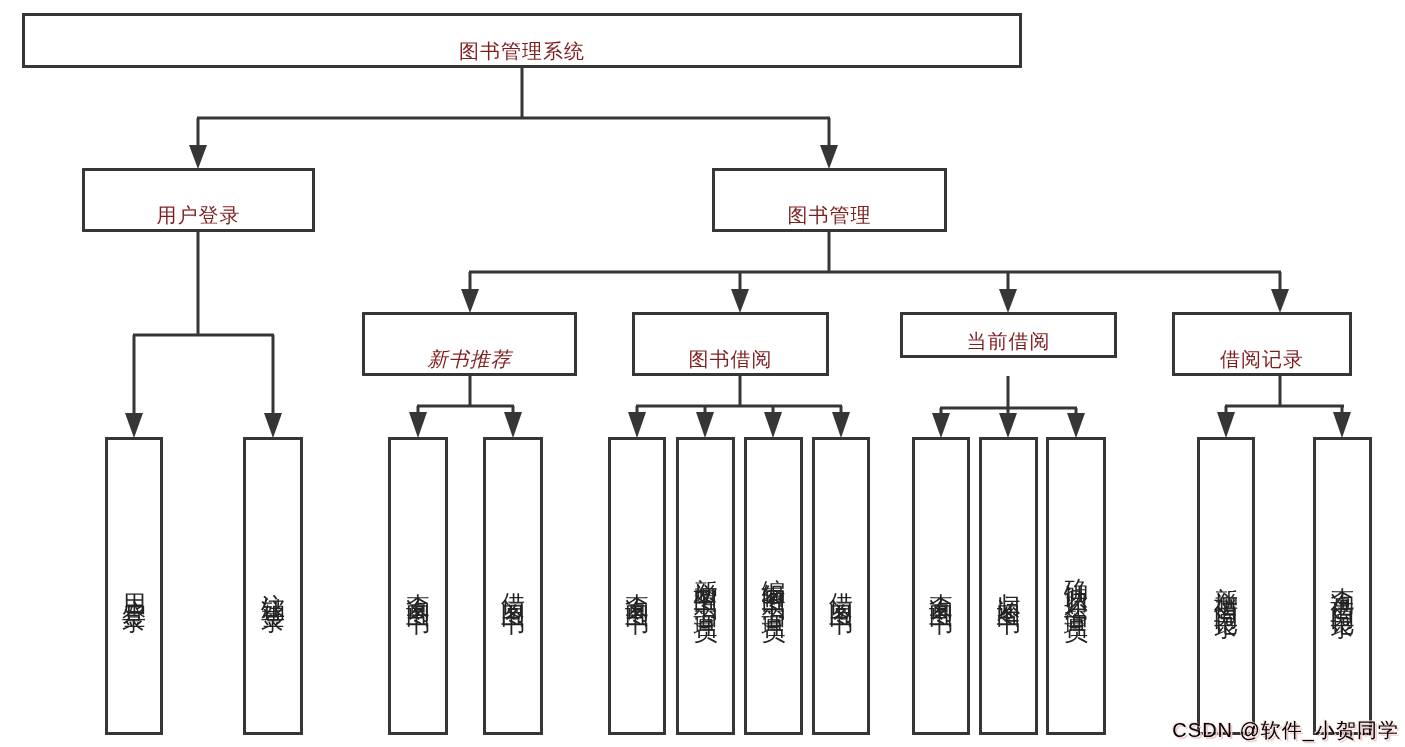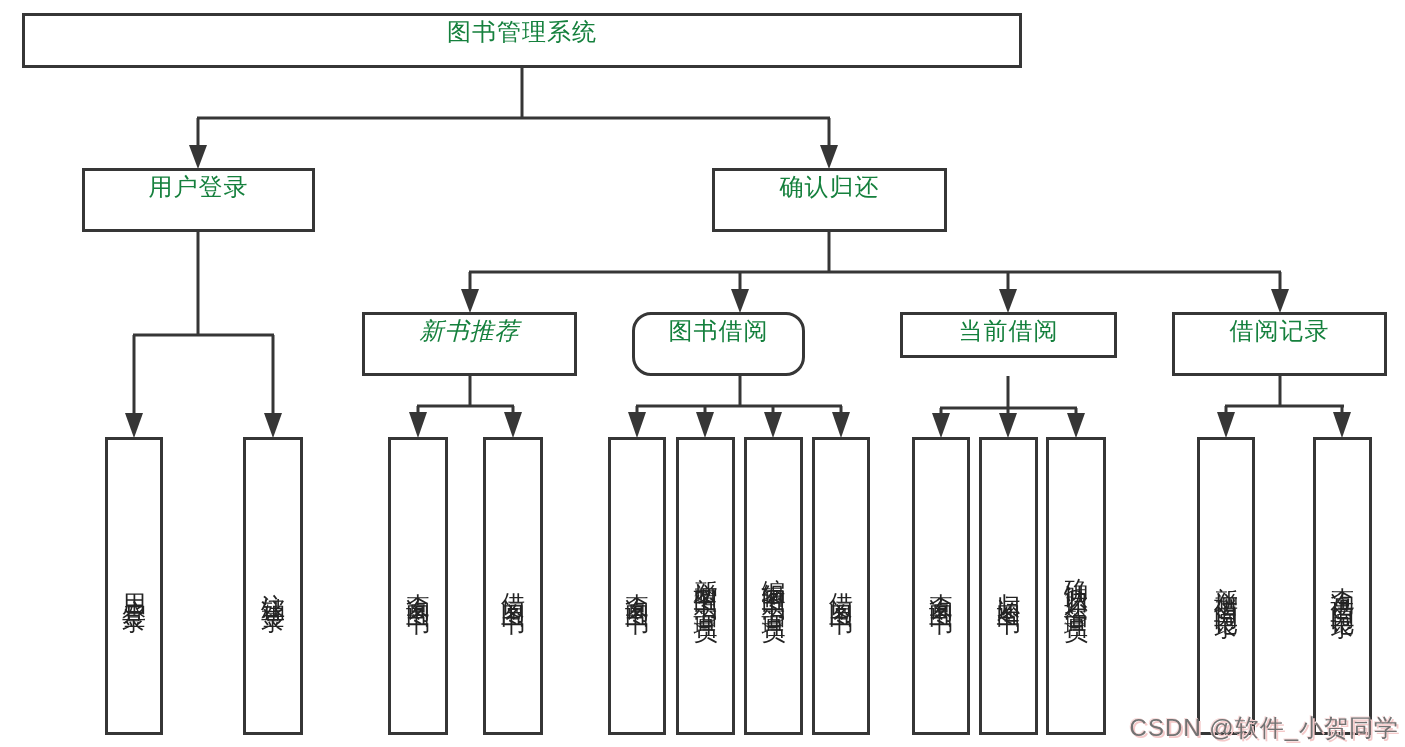--- a/index.html
+++ b/index.html
@@ -17,25 +17,25 @@
     width: 1405px; height: 747px;
   }
   .connector-layer line { stroke: #363636; stroke-width: 3; }
   .connector-layer polygon { fill: #363636; }
   .hbox {
     position: absolute;
     box-sizing: border-box;
     border: 3px solid #363636;
     background: #ffffff;
     display: flex;
-    align-items: flex-start;
+    align-items: flex-end;
     justify-content: center;
-    font-size: 24px;
+    font-size: 20px;
     letter-spacing: 1px;
-    color: #15803d;
+    color: #7f1d1d;
     white-space: nowrap;
   }
   .vbox {
     position: absolute;
     box-sizing: border-box;
     border: 3px solid #363636;
     background: #ffffff;
     display: flex;
     align-items: center;
     justify-content: center;
@@ -44,22 +44,22 @@
     font-size: 24px;
     letter-spacing: 6px;
     color: #232323;
     top: 437px;
     height: 298px;
   }
   .watermark {
     position: absolute;
     right: 6px;
     bottom: 3px;
-    font-size: 24px;
-    color: #737373;
+    font-size: 20px;
+    color: #000000;
     letter-spacing: 1px;
     text-shadow: 2px 2px 0 #f4c9c9, -1px -1px 0 #f8dcdc;
     white-space: nowrap;
   }
 </style>
 </head>
 <body>
 
 <div class="canvas">
 
@@ -140,33 +140,33 @@
   </svg>
 
   <div class="hbox" style="left:22px; top:13px; width:1000px; height:55px;">
     <span>图书管理系统</span>
   </div>
 
   <div class="hbox" style="left:82px; top:168px; width:233px; height:64px;">
     <span>用户登录</span>
   </div>
   <div class="hbox" style="left:712px; top:168px; width:235px; height:64px;">
-    <span>确认归还</span>
+    <span>图书管理</span>
   </div>
 
   <div class="hbox" style="left:362px; top:312px; width:215px; height:64px;font-style:italic;">
     <span>新书推荐</span>
   </div>
-  <div class="hbox" style="left:632px; top:312px; width:173px; height:64px;border-radius:19px;">
+  <div class="hbox" style="left:632px; top:312px; width:197px; height:64px;">
     <span>图书借阅</span>
   </div>
   <div class="hbox" style="left:900px; top:312px; width:217px; height:46px;">
     <span>当前借阅</span>
   </div>
-  <div class="hbox" style="left:1172px; top:312px; width:215px; height:64px;font-family:Liberation Serif, serif;">
+  <div class="hbox" style="left:1172px; top:312px; width:180px; height:64px;font-family:Liberation Serif, serif;">
     <span>借阅记录</span>
   </div>
 
   <div class="vbox" style="left:105px; width:58px;">
     <span>用户登录</span>
   </div>
   <div class="vbox" style="left:243px; width:60px;">
     <span>注销登录</span>
   </div>
 

